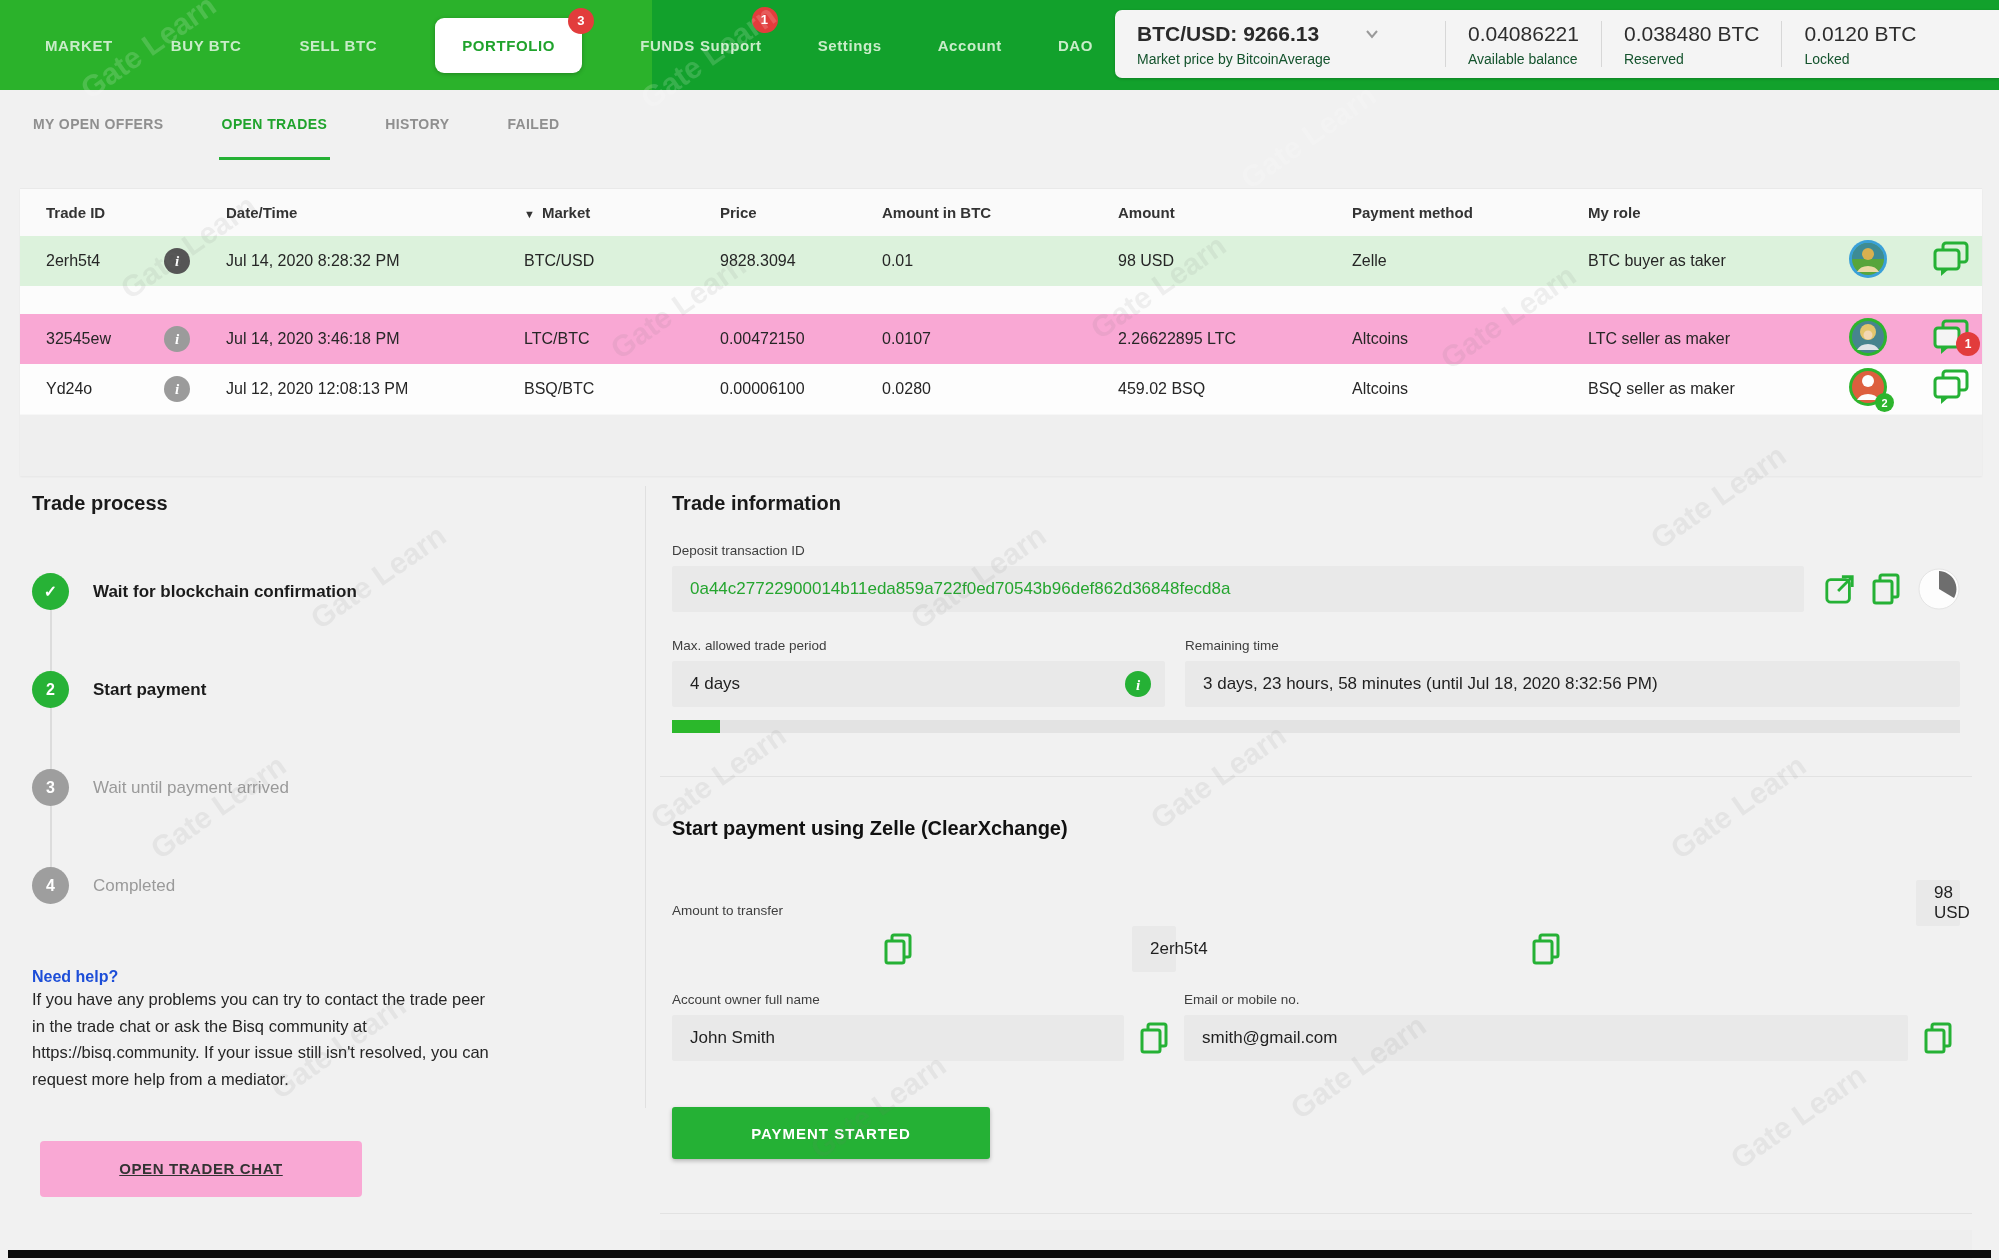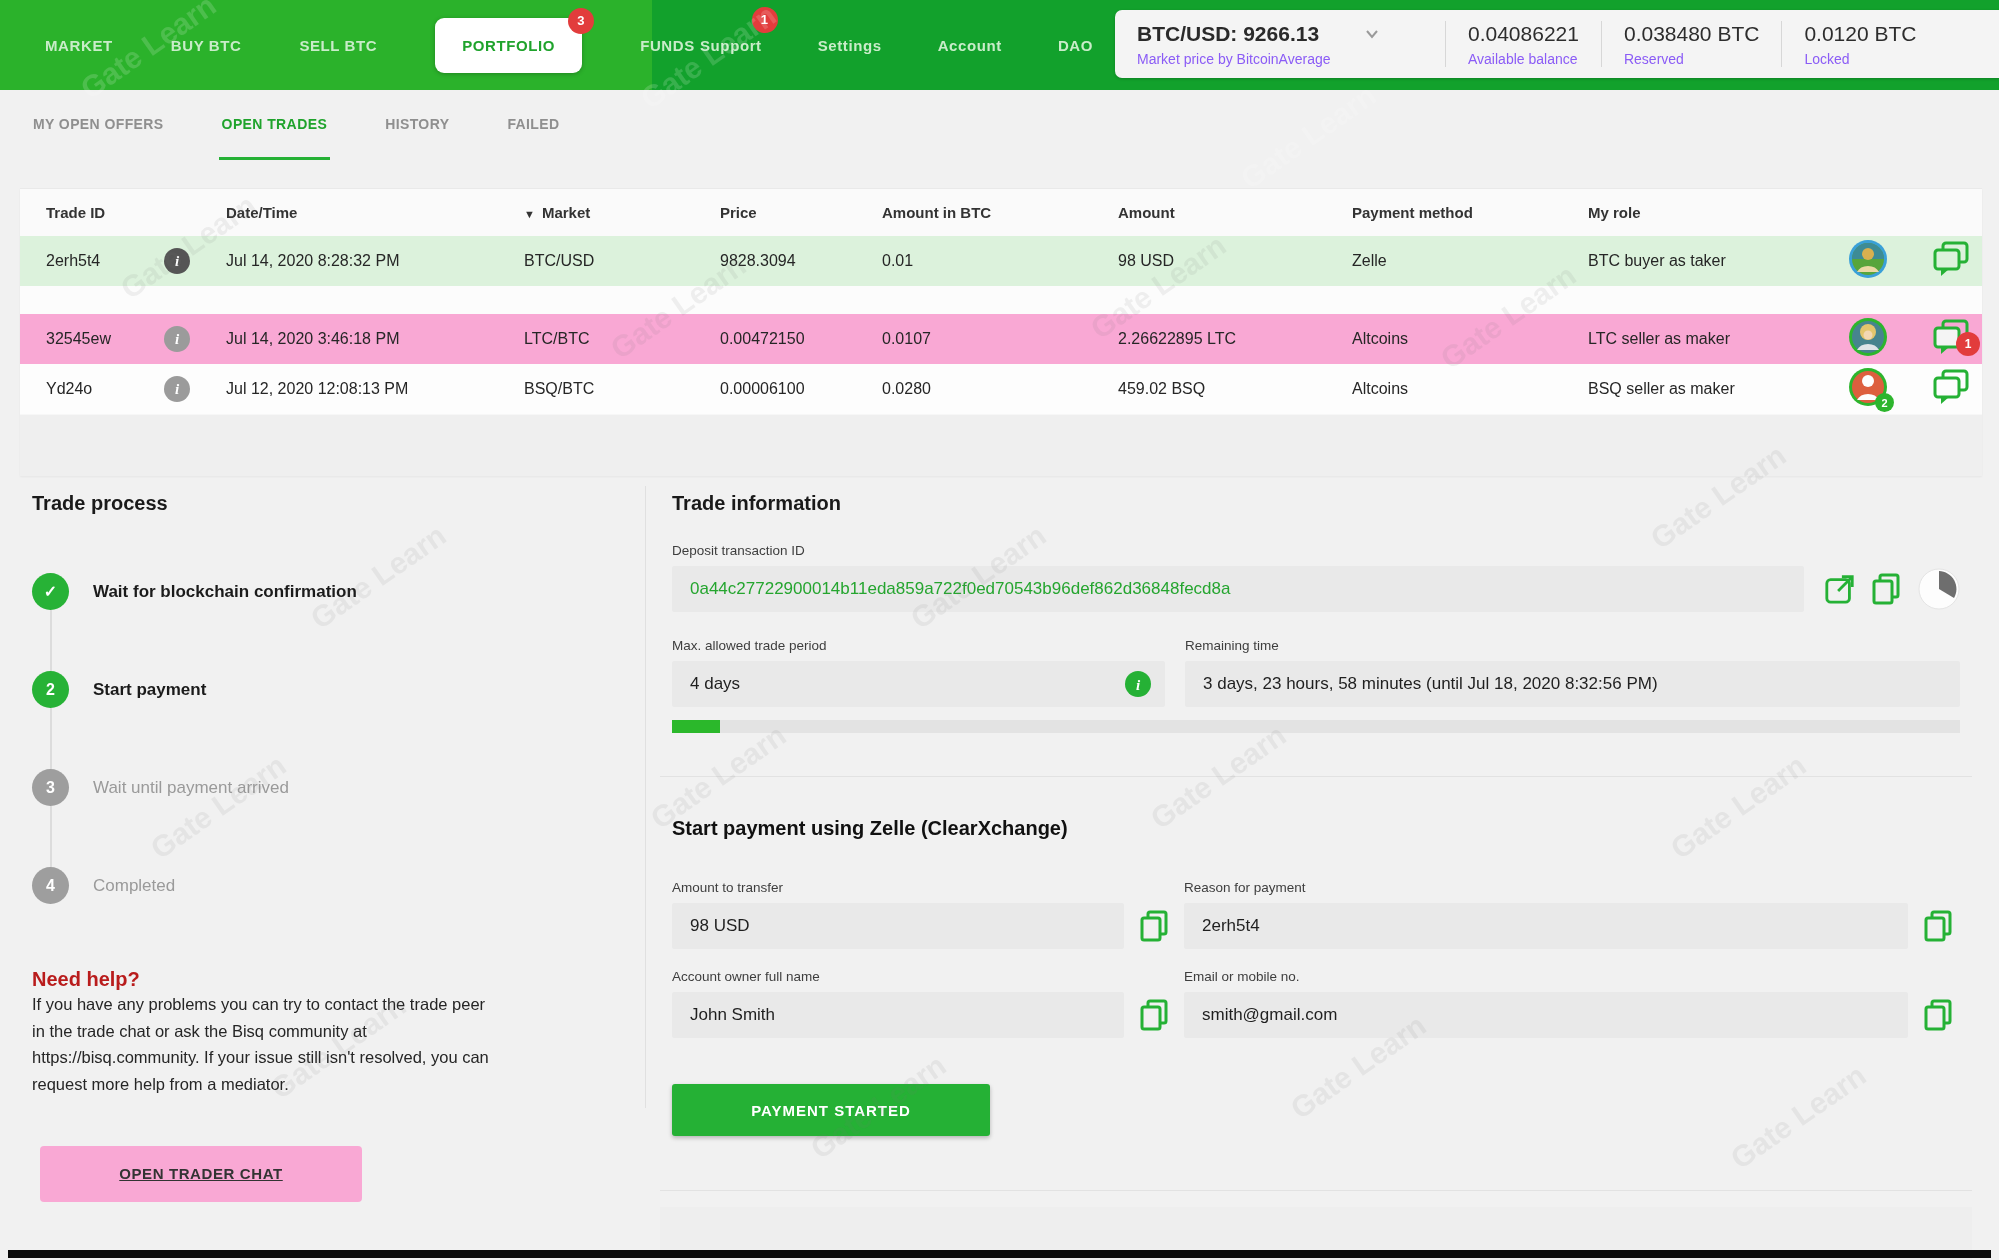--- a/index.html
+++ b/index.html
@@ -16,21 +16,21 @@
   .badge-pill { top:-10px; right:-12px; }
   .badge-support { top:-30px; right:-16px; }
   .nav-right { position:absolute; left:700px; top:0; height:90px; display:flex; align-items:center; gap:56px; }
 
   
   .market-panel { position:absolute; right:0; top:10px; width:884px; height:68px; background:#f4f4f4; border-radius:7px 0 0 7px; display:flex; align-items:center; box-shadow:0 1px 3px rgba(0,0,0,.2); }
   .mp-block { padding:0 22px; display:flex; flex-direction:column; justify-content:center; gap:5px; }
   .mp-title-row { display:flex; align-items:center; gap:14px; }
   .mp-value { font-size:21px; color:#2a2a2a; font-weight:bold; white-space:nowrap; }
   .mp-value-plain { font-size:21px; color:#2d2d2d; white-space:nowrap; }
-  .mp-label { font-size:14px; color:#8b5cf6; white-space:nowrap; }
+  .mp-label { font-size:14px; color:#14532d; white-space:nowrap; }
   .mp-divider { width:1px; height:46px; background:#d7d7d7; flex:none; }
   .mp-price { width:330px; }
   .chevron { width:14px; height:14px; flex:none; margin-left:32px; }
   .chevron svg { display:block; }
 
   
   .tabsbar { position:absolute; left:0; top:90px; width:100%; height:70px; display:flex; align-items:stretch; padding-left:30px; gap:52px; }
   .tab { display:flex; align-items:center; font-size:14px; font-weight:bold; letter-spacing:.4px; color:#8f8f8f; border-bottom:3px solid transparent; padding:0 3px; cursor:pointer; }
   .tab.active { color:#1fa32c; border-bottom-color:#25b135; }
 
@@ -62,21 +62,21 @@
   .step { display:flex; align-items:center; gap:24px; }
   .step-circle { width:37px; height:37px; border-radius:50%; flex:none; display:flex; align-items:center; justify-content:center; color:#fff; font-size:16px; font-weight:bold; }
   .step-done .step-circle, .step-active .step-circle { background:#27b236; }
   .step-pending .step-circle { background:#9e9e9e; }
   .step-label { font-size:17px; }
   .step-done .step-label, .step-active .step-label { color:#1b1b1b; font-weight:bold; }
   .step-pending .step-label { color:#9a9a9a; }
   .step-connector { width:2px; height:61px; background:#dcdcdc; margin-left:18px; }
 
   .need-help { margin-top:64px; }
-  .need-help h3 { font-size:20px; font-weight:bold; color:#b91c1c; }
+  .need-help h3 { font-size:16px; font-weight:bold; color:#1d4ed8; }
   .help-body { width:458px; font-size:16.5px; color:#262626; line-height:1.62; }
   .btn-gray { margin-top:48px; margin-left:8px; width:322px; height:56px; background:#f9a8d4; border:none; border-radius:4px; font-family:inherit; font-size:15px; font-weight:bold; letter-spacing:.6px; color:#333; cursor:pointer;text-decoration:underline; }
 
   .rightcol { position:absolute; left:672px; top:492px; width:1288px; }
   .field-label { font-size:13.5px; color:#3e3e3e; margin-bottom:8px; }
   .field { height:46px; background:#e9e9e9; border-radius:2px; display:flex; align-items:center; padding:0 18px; font-size:17px; color:#1f1f1f; }
   .deposit-row { display:flex; align-items:center; margin-top:2px; }
   .deposit-field { width:1143px; color:#25a52f; }
   .tx-green { color:#25a52f; font-size:17px; }
   .icon-btn { cursor:pointer; display:flex; align-items:center; justify-content:center; flex:none; }
@@ -361,21 +361,20 @@
       <div class="progress-fill" style="width: 3.7%;"></div>
     </div>
 
     <hr class="hdivider div1">
 
     <div class="pay-title">Start payment using Zelle (ClearXchange)</div>
 
     <div class="form-grid">
       <div class="fg-label">Amount to transfer</div>
       <div></div>
-      <div class="fg-label">Reason for payment</div>
       <div></div>
 
       <div class="field">
           <span>98 USD</span>
         </div>
       <span class="icon-btn">
         <svg width="32" height="32" viewBox="0 0 32 32">
             <rect x="10" y="2" width="18" height="22" rx="2" fill="none" stroke="#25b135" stroke-width="3"></rect>
             <rect x="4" y="8" width="18" height="22" rx="2" fill="#f1f1f1" stroke="#25b135" stroke-width="3"></rect>
           </svg>

